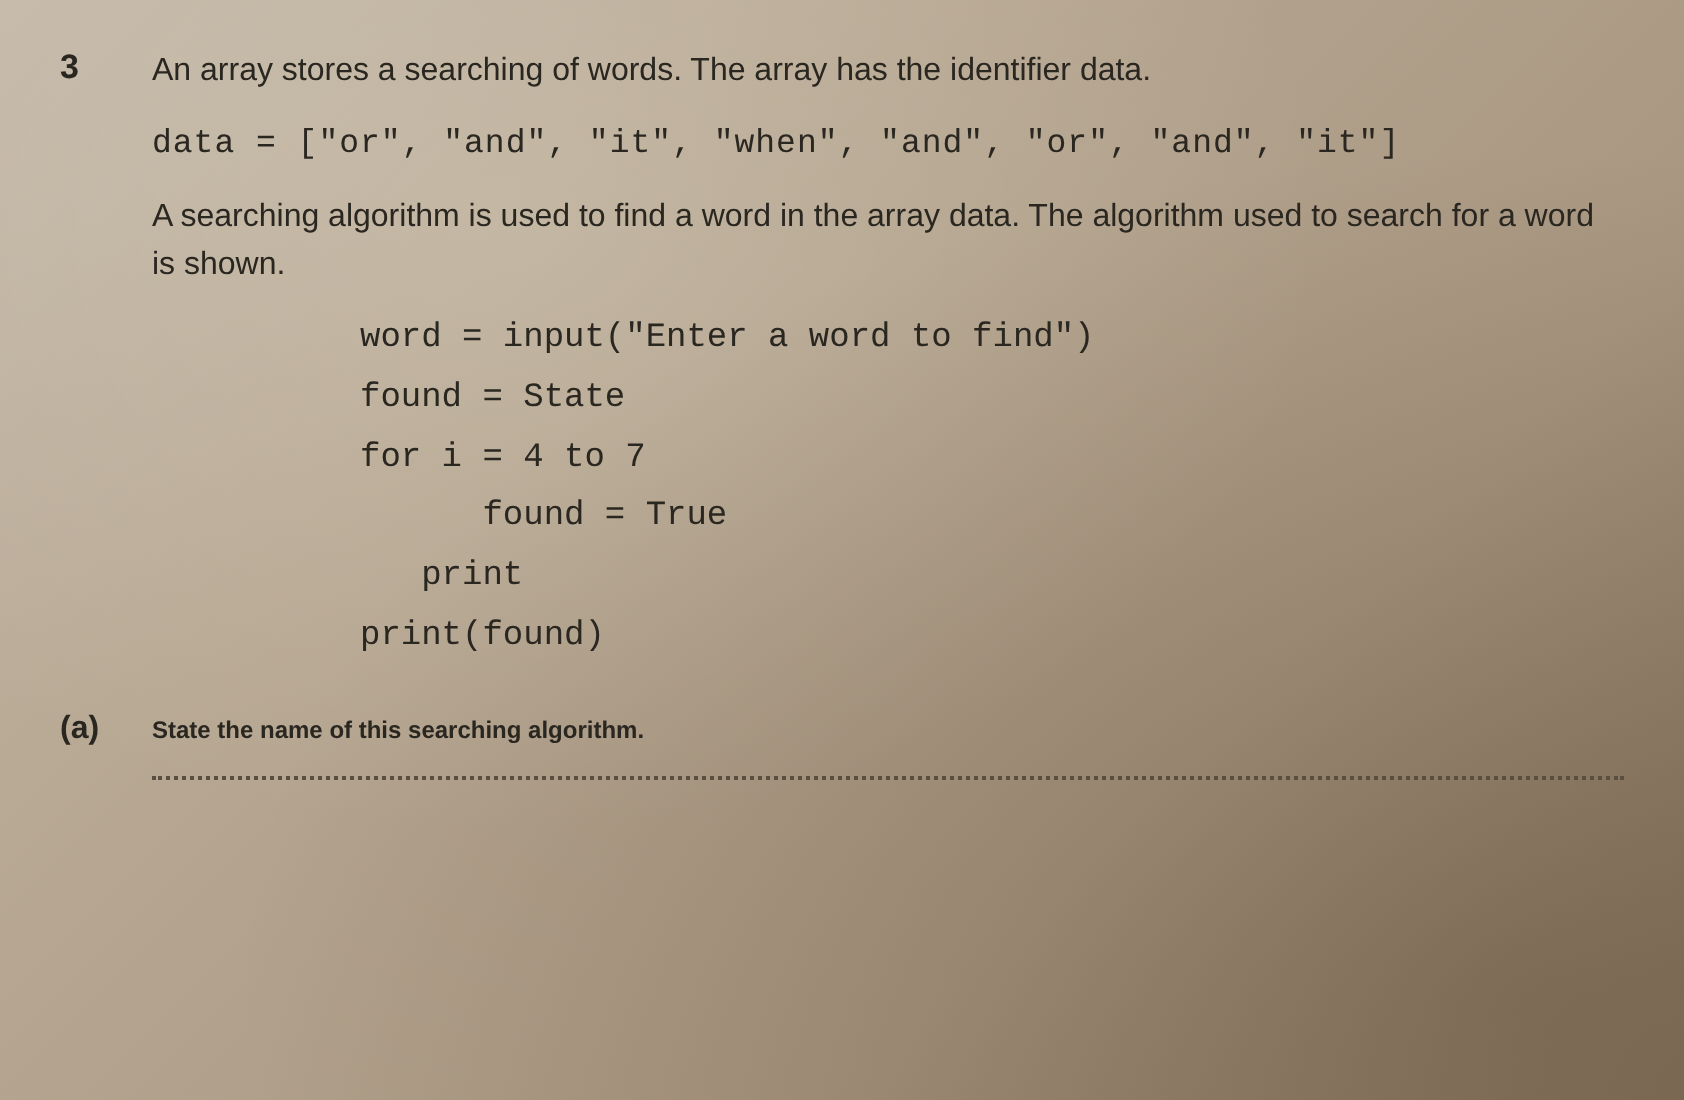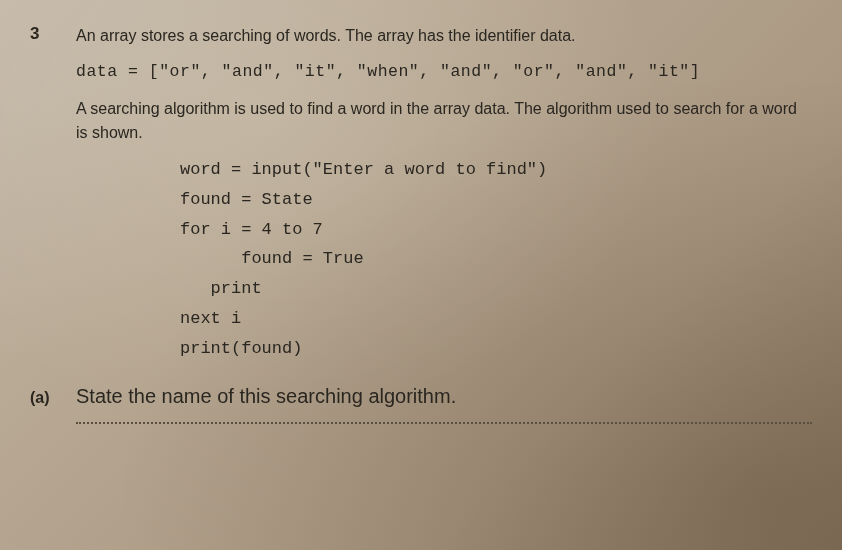--- a/index.html
+++ b/index.html
@@ -30,21 +30,21 @@
   .para { margin-left: 46px; font-size: 16px; line-height: 1.5; margin-bottom: 10px; }
   .code-block {
     margin: 8px 0 22px 150px;
     font-family: "Courier New", Courier, monospace;
     font-size: 17px;
     line-height: 1.75;
   }
   .code-block div { white-space: pre; }
   .sub-row { display: flex; align-items: baseline; margin-top: 10px; }
   .sub-label { font-weight: bold; font-size: 16px; width: 46px; flex-shrink: 0; }
-  .sub-text { font-size: 20px; }
+  .sub-text { font-size: 12px; font-weight: bold; }
   .dotted {
     margin: 14px 0 0 46px;
     border-bottom: 2px dotted #5a4e3e;
     height: 0;
     width: calc(100% - 46px);
   }
 </style>
 </head>
 <body>
 
@@ -62,21 +62,20 @@
   <div class="para">
     <span>A searching algorithm is used to find a word in the array </span><span class="mono">data</span><span>. The algorithm used to search for a word is shown.</span>
   </div>
 
   <div class="code-block">
     <div>word = input("Enter a word to find")</div>
     <div>found = State</div>
     <div>for i = 4 to 7</div>
     <div>      found = True</div>
     <div>   print</div>
-    <div>next i</div>
     <div>print(found)</div>
   </div>
 
   <div class="sub-row">
     <div class="sub-label">(a)</div>
     <div class="sub-text">State the name of this searching algorithm.</div>
   </div>
 
   <div class="dotted"></div>
 

